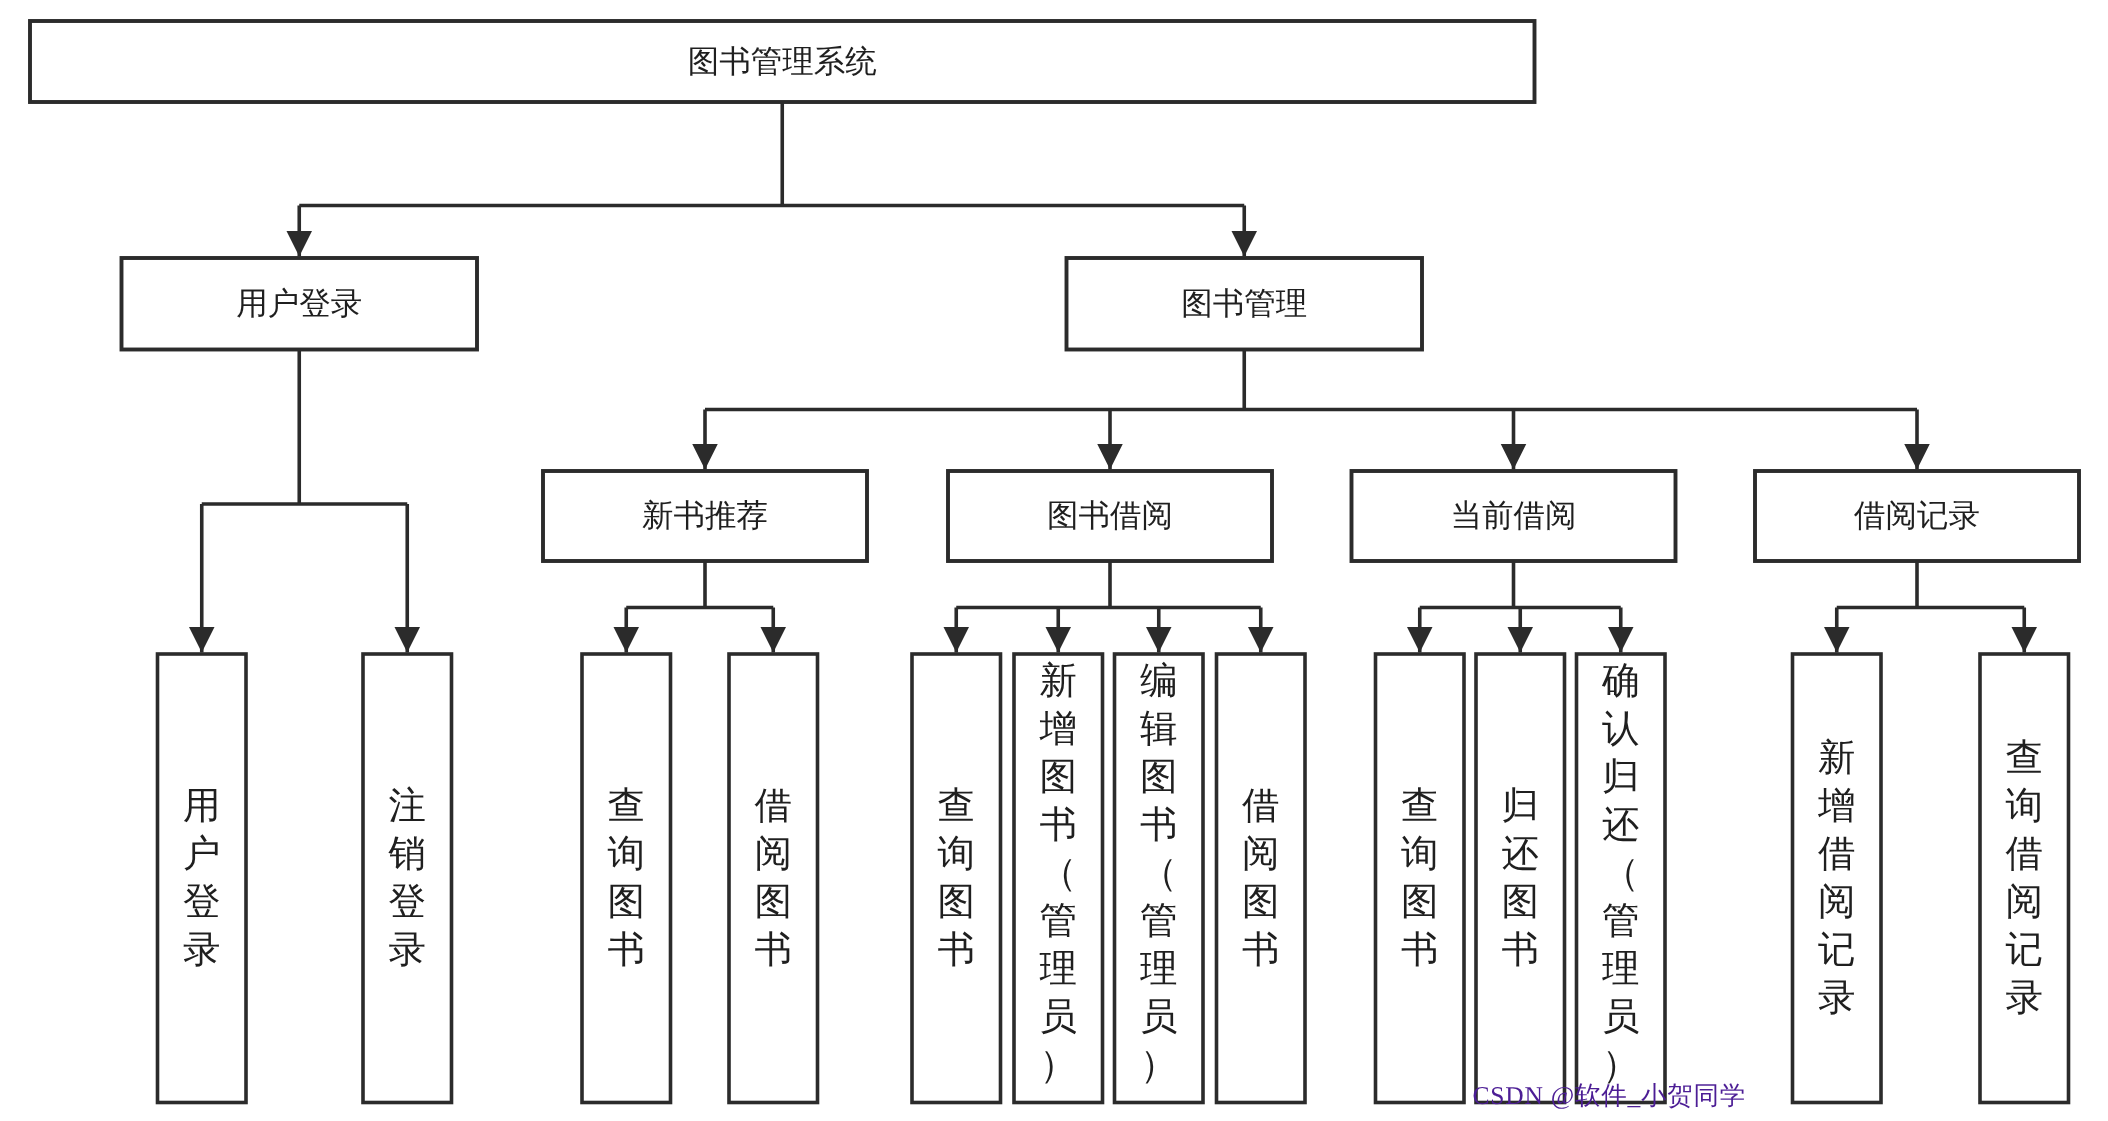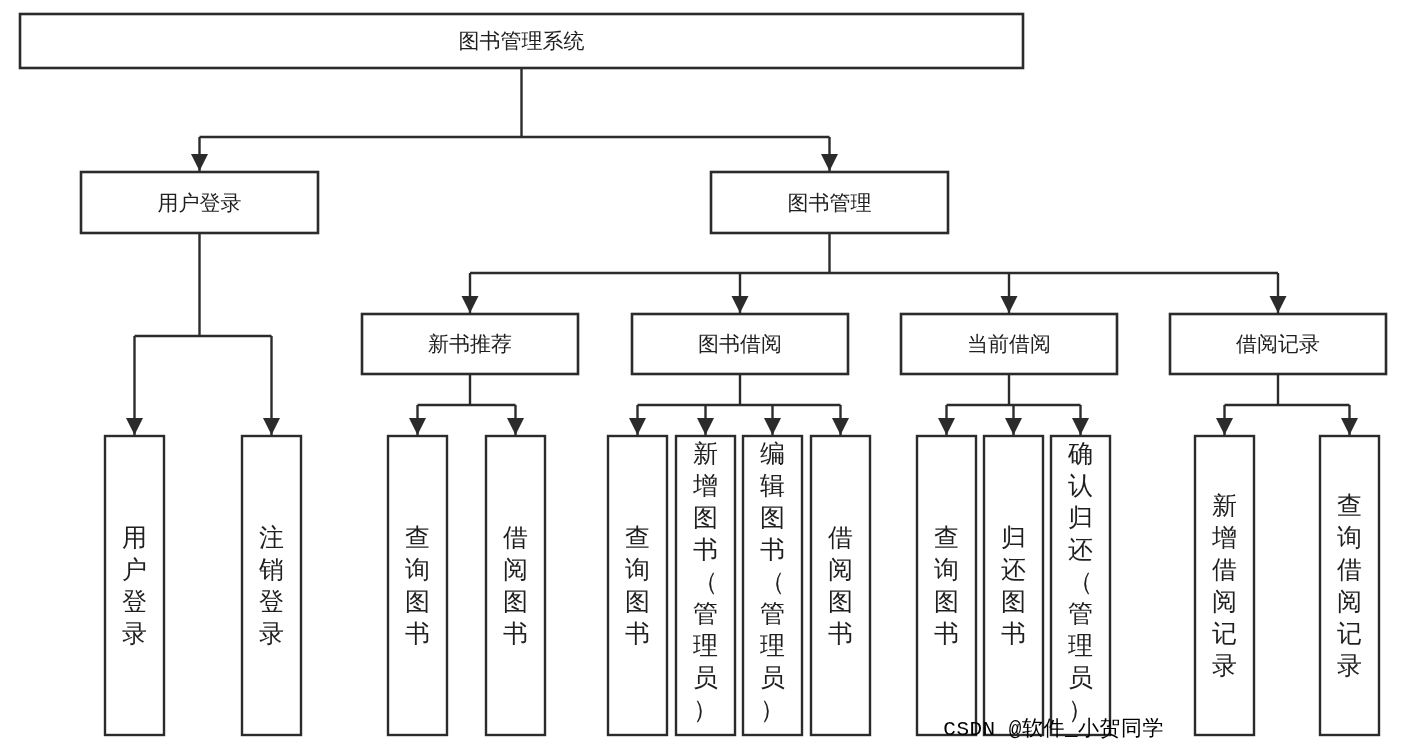--- a/index.html
+++ b/index.html
@@ -54,23 +54,23 @@
   .leaf-label-char {
     font-family: "DejaVu Sans", "Liberation Sans", sans-serif;
     fill: #1f1f1f;
     font-size: 25px;
     text-anchor: middle;
   }
   .watermark {
     position: absolute;
     right: 12px;
     bottom: 5px;
-    font-family: Liberation Mono, monospace;
-    font-size: 21px;
-    color: #000000;
+    font-family: Liberation Serif, serif;
+    font-size: 17px;
+    color: #4c1d95;
     letter-spacing: 0.5px;
     white-space: nowrap;
     user-select: none;
   }
 </style>
 </head>
 <body>
 
 <div id="diagram-root">
   <svg class="flow" viewBox="0 0 1405 747" xmlns="http://www.w3.org/2000/svg">

